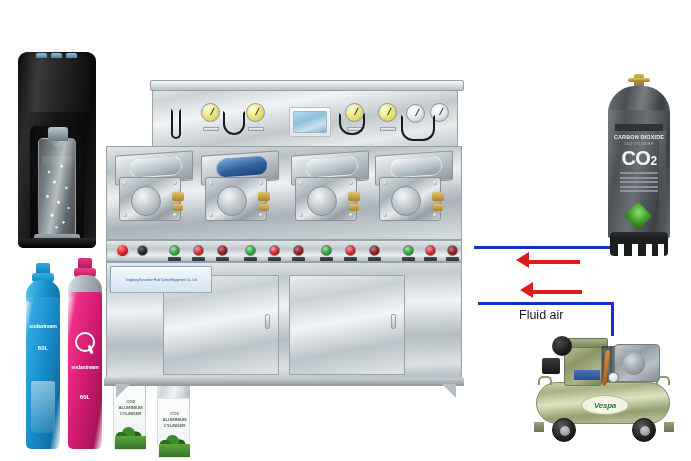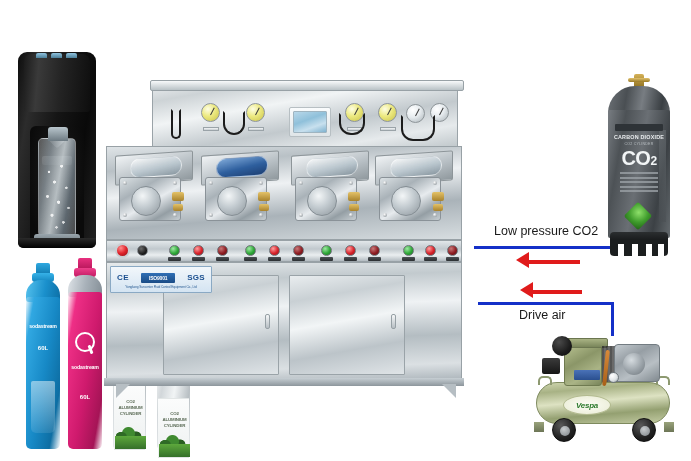--- a/index.html
+++ b/index.html
@@ -407,21 +407,21 @@
   }
 
   
   #compressor { position:absolute; left: 530px; top: 330px; width: 148px; height: 118px; }
   .cp-tank {
     position:absolute; left: 6px; top: 52px; width: 134px; height: 42px;
     background: linear-gradient(175deg,#cfd6af 0%,#a8b285 20%,#dde2c2 45%,#94a071 72%,#c3cba3 100%);
     border-radius: 21px; border: 1px solid #7e8a5e;
   }
   .cp-logo {
-    position:absolute; left: 26px; top: 12px; width: 48px; height: 20px;
+    position:absolute; left: 44px; top: 12px; width: 48px; height: 20px;
     background: radial-gradient(ellipse at 50% 50%, #fdfdf6 0%, #eef0dd 70%, #d8dcbe 100%);
     border-radius: 50%; border: 1px solid #b3bb90;
     display:flex; align-items:center; justify-content:center;
   }
   .cp-logo span { font-size: 8px; font-weight:700; color:#2d7a2d; font-style: italic; letter-spacing:-.3px; }
   .cp-pump {
     position:absolute; left: 34px; top: 14px; width: 38px; height: 42px;
     background: linear-gradient(150deg,#b9c392 0%,#8b9668 40%,#aab486 70%,#78845a 100%);
     border-radius: 3px; border:1px solid #6f7a50;
   }
@@ -705,27 +705,20 @@
     <div class="m-cabinet">
       <div class="m-door" style="left:56px; width:116px;">
         <div class="m-handle" style="right:8px;"></div>
       </div>
       <div class="m-door" style="left:182px; width:116px;">
         <div class="m-handle" style="right:8px;"></div>
       </div>
     </div>
 
     <div class="m-cert">
-      <div class="cert-row">
-        <span class="cert-ce">CE</span>
-        <span class="cert-mid">
-          <span>ISO9001</span>
-        </span>
-        <span class="cert-sgs">SGS</span>
-      </div>
       <div class="cert-sub">Yongkang Suncenter Fluid Control Equipment Co., Ltd</div>
     </div>
 
     <div class="m-skirt"></div>
     <div class="m-leg-l"></div>
     <div class="m-leg-r"></div>
   </div>
 
   <div id="co2-tank">
     <div class="ct-valve"></div>
@@ -771,28 +764,27 @@
     <div class="cp-gauge"></div>
     <div class="cp-switch"></div>
     <div class="cp-plate"></div>
     <div class="cp-wheelbig" style="left:22px;"></div>
     <div class="cp-wheelbig" style="right:22px;"></div>
     <div class="cp-foot" style="left:4px;"></div>
     <div class="cp-foot" style="right:4px;"></div>
   </div>
 
   <div class="flowline" style="left:474px; top:246px; width:136px; height:3px;"></div>
-  <div class="flow-label" style="left:494px; top:224px;">Low pressure CO2</div>
   <div class="arrow" style="left:516px; top:258px; width:64px;">
     <div class="arrow-body" style="left:13px; top:2px; width:51px;"></div>
     <div class="arrow-head" style="left:0; top:-6px;"></div>
   </div>
 
   <div class="flowline" style="left:478px; top:302px; width:136px; height:3px;"></div>
   <div class="flowline" style="left:611px; top:302px; width:3px; height:34px;"></div>
-  <div class="flow-label" style="left:519px; top:308px;">Drive air</div>
+  <div class="flow-label" style="left:519px; top:308px;">Fluid air</div>
   <div class="arrow" style="left:520px; top:288px; width:62px;">
     <div class="arrow-body" style="left:13px; top:2px; width:49px;"></div>
     <div class="arrow-head" style="left:0; top:-6px;"></div>
   </div>
 
 
 </div>
 
 </body></html>

